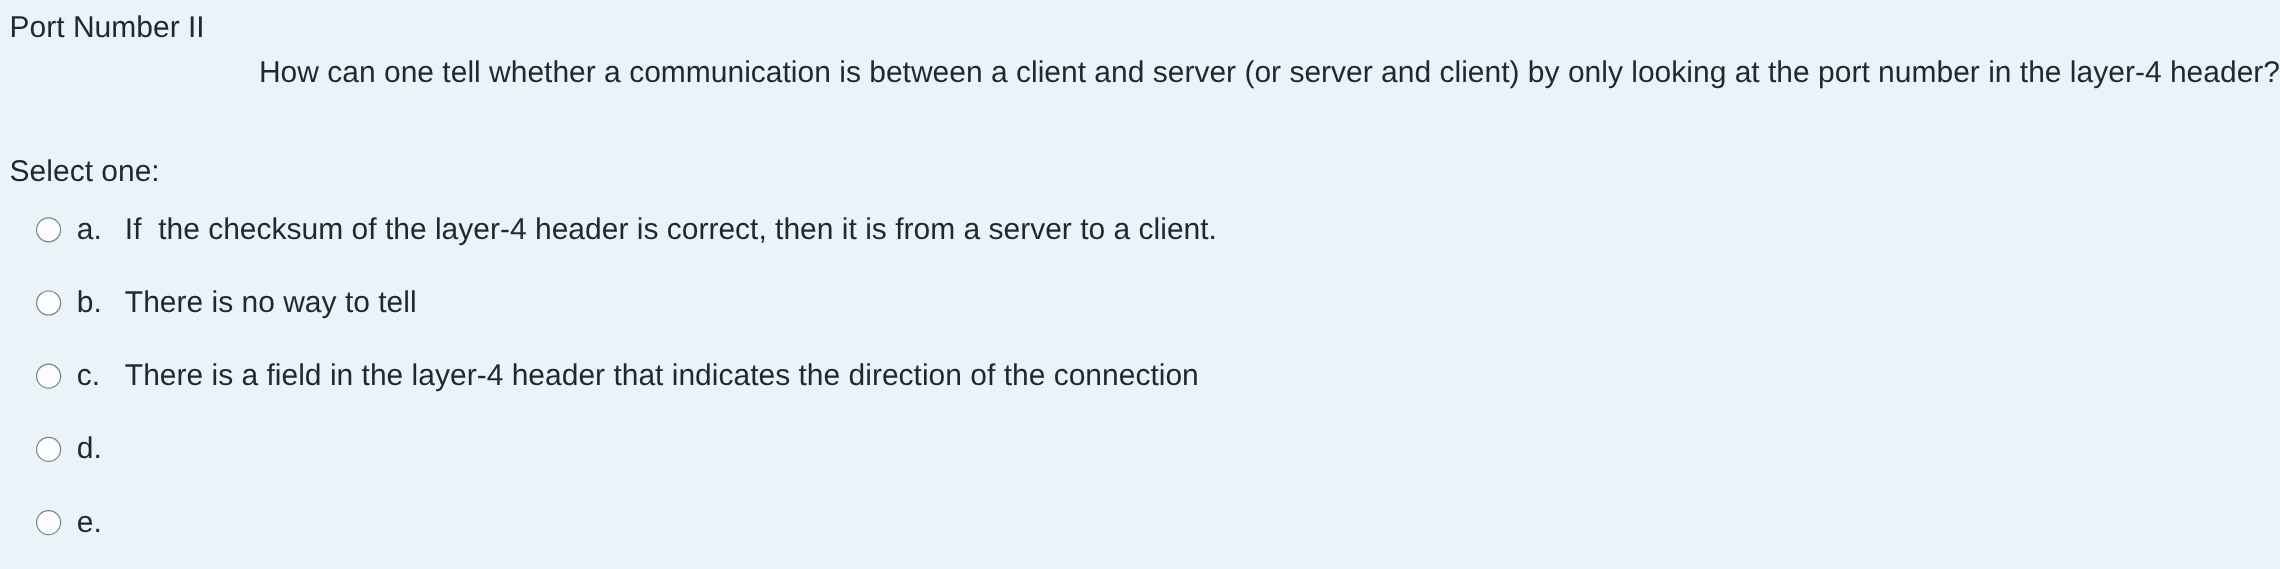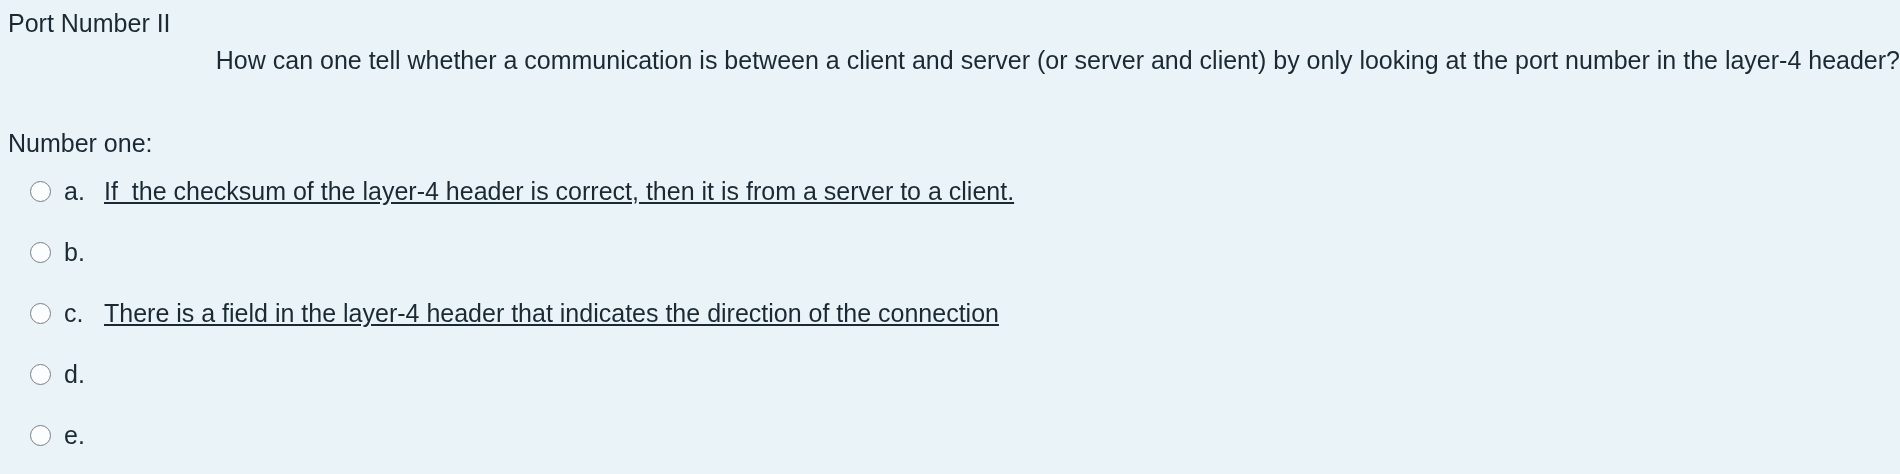--- a/index.html
+++ b/index.html
@@ -60,41 +60,41 @@
   .option-letter {
     display: inline-block;
     width: 40px;
     margin-left: 13px;
     font-size: 25px;
     flex: 0 0 auto;
   }
   .option-text {
     font-size: 25px;
     white-space: pre-wrap;
-    text-decoration: underline;
   }
 </style>
 </head>
 <body>
 
 <div class="question-block">
   <h3 class="question-title">Port Number II</h3>
   <p class="question-prompt">How can one tell whether a communication is between a client and server (or server and client) by only looking at the port number in the layer-4 header?</p>
 
-  <p class="select-label">Number one:</p>
+  <p class="select-label">Select one:</p>
 
   <ul class="options">
     <li class="option">
       <span class="radio"></span>
       <span class="option-letter">a.</span>
       <span class="option-text">If  the checksum of the layer-4 header is correct, then it is from a server to a client.</span>
     </li>
     <li class="option">
       <span class="radio"></span>
       <span class="option-letter">b.</span>
+      <span class="option-text">There is no way to tell</span>
     </li>
     <li class="option">
       <span class="radio"></span>
       <span class="option-letter">c.</span>
       <span class="option-text">There is a field in the layer-4 header that indicates the direction of the connection</span>
     </li>
     <li class="option">
       <span class="radio"></span>
       <span class="option-letter">d.</span>
     </li>

